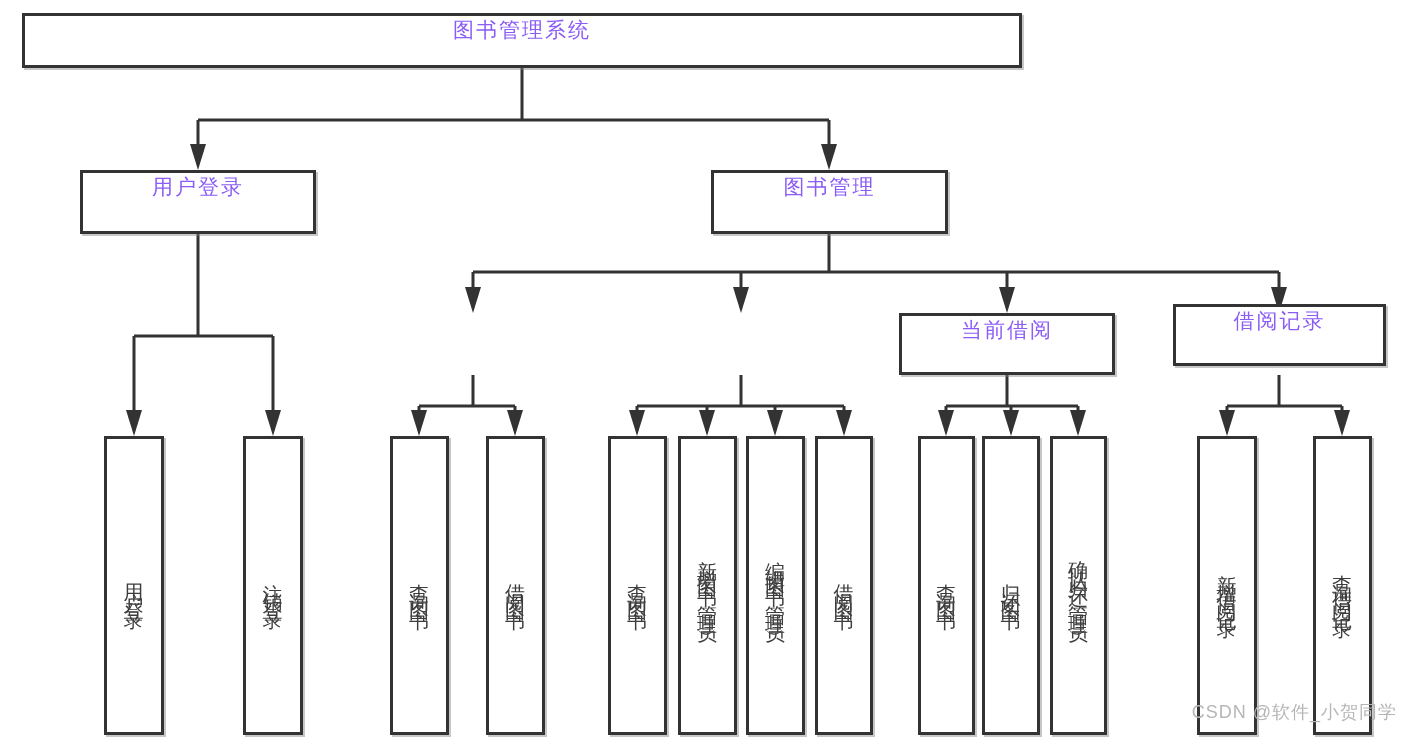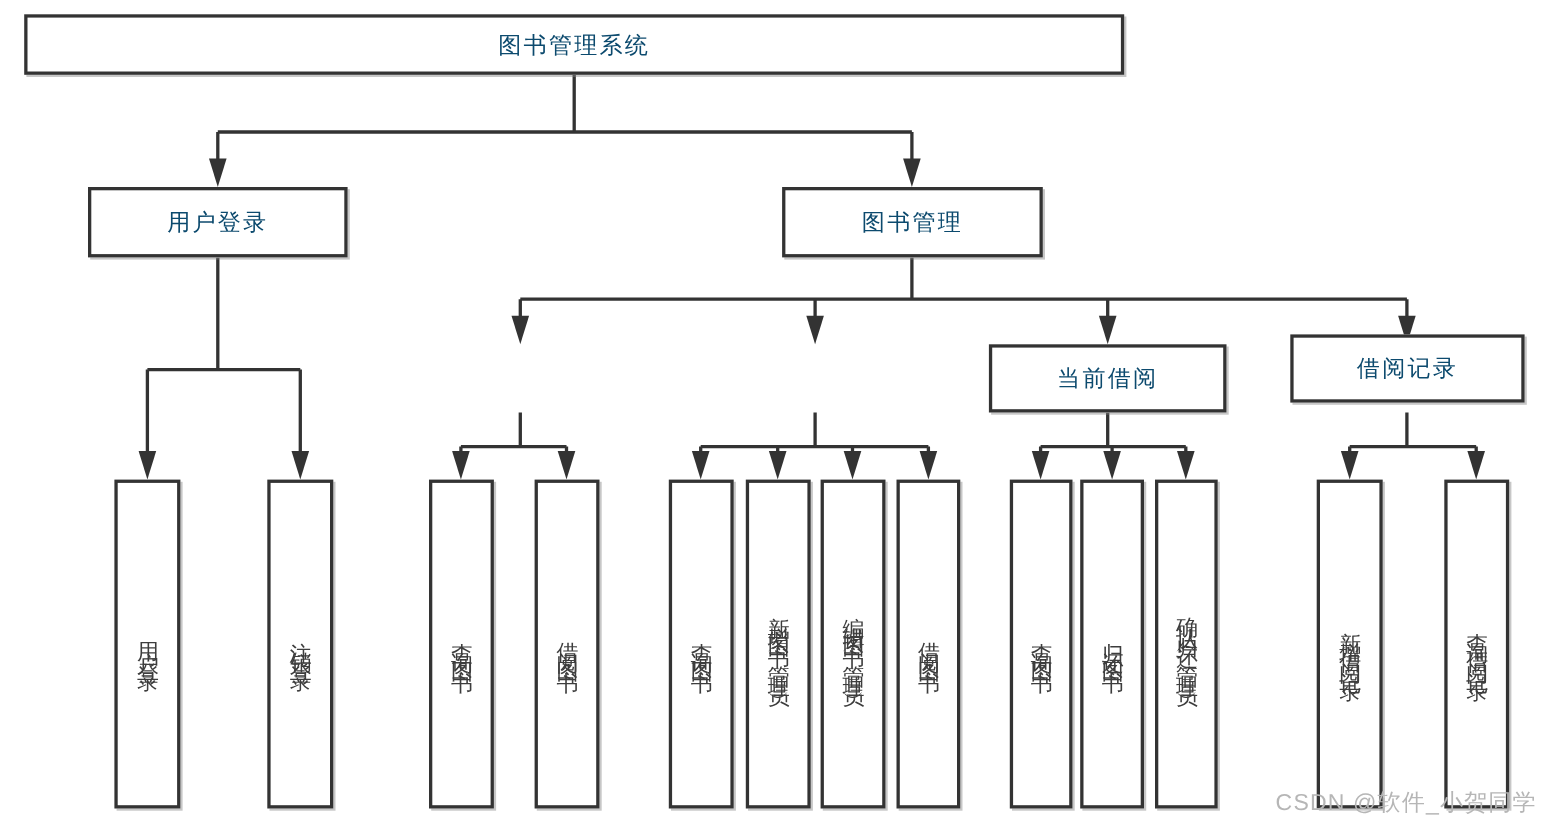--- a/index.html
+++ b/index.html
@@ -23,23 +23,22 @@
     height: 747px;
     pointer-events: none;
   }
   .box {
     position: absolute;
     box-sizing: border-box;
     border: 3px solid #333333;
     background: #ffffff;
     box-shadow: 2px 2px 0 rgba(130,130,130,0.45);
     display: flex;
-    align-items: center;
     justify-content: center;
-    color: #0c4a6e;
+    color: #8b5cf6;
     font-size: 21px;
     letter-spacing: 2px;
     text-align: center;
   }
   .box.root-box    { left: 22px;   top: 13px;  width: 1000px; height: 55px; }
   .box.l2-user     { left: 80px;   top: 170px; width: 236px;  height: 64px; }
   .box.l2-mgmt     { left: 711px;  top: 170px; width: 237px;  height: 64px; }
   .box.l3-g0       { left: 368px;  top: 313px; width: 210px;  height: 62px; }
   .box.l3-g1       { left: 634px;  top: 313px; width: 214px;  height: 62px; }
   .box.l3-g2       { left: 899px;  top: 313px; width: 216px;  height: 62px; }
@@ -73,22 +72,22 @@
   .vbox.leaf-g1c2 { left: 746px;  width: 59px; }
   .vbox.leaf-g1c3 { left: 815px;  width: 58px; }
   .vbox.leaf-g2c0 { left: 918px;  width: 57px; }
   .vbox.leaf-g2c1 { left: 982px;  width: 58px; }
   .vbox.leaf-g2c2 { left: 1050px; width: 57px; }
   .vbox.leaf-g3c0 { left: 1197px; width: 60px; }
   .vbox.leaf-g3c1 { left: 1313px; width: 59px; }
   .watermark {
     position: absolute;
     right: 8px;
-    bottom: 4px;
-    font-size: 21px;
+    bottom: 23px;
+    font-size: 18px;
     color: #b6b6b6;
     letter-spacing: 1px;
     z-index: 5;
   }
 </style>
 </head>
 <body>
 
 <div class="canvas">
 

